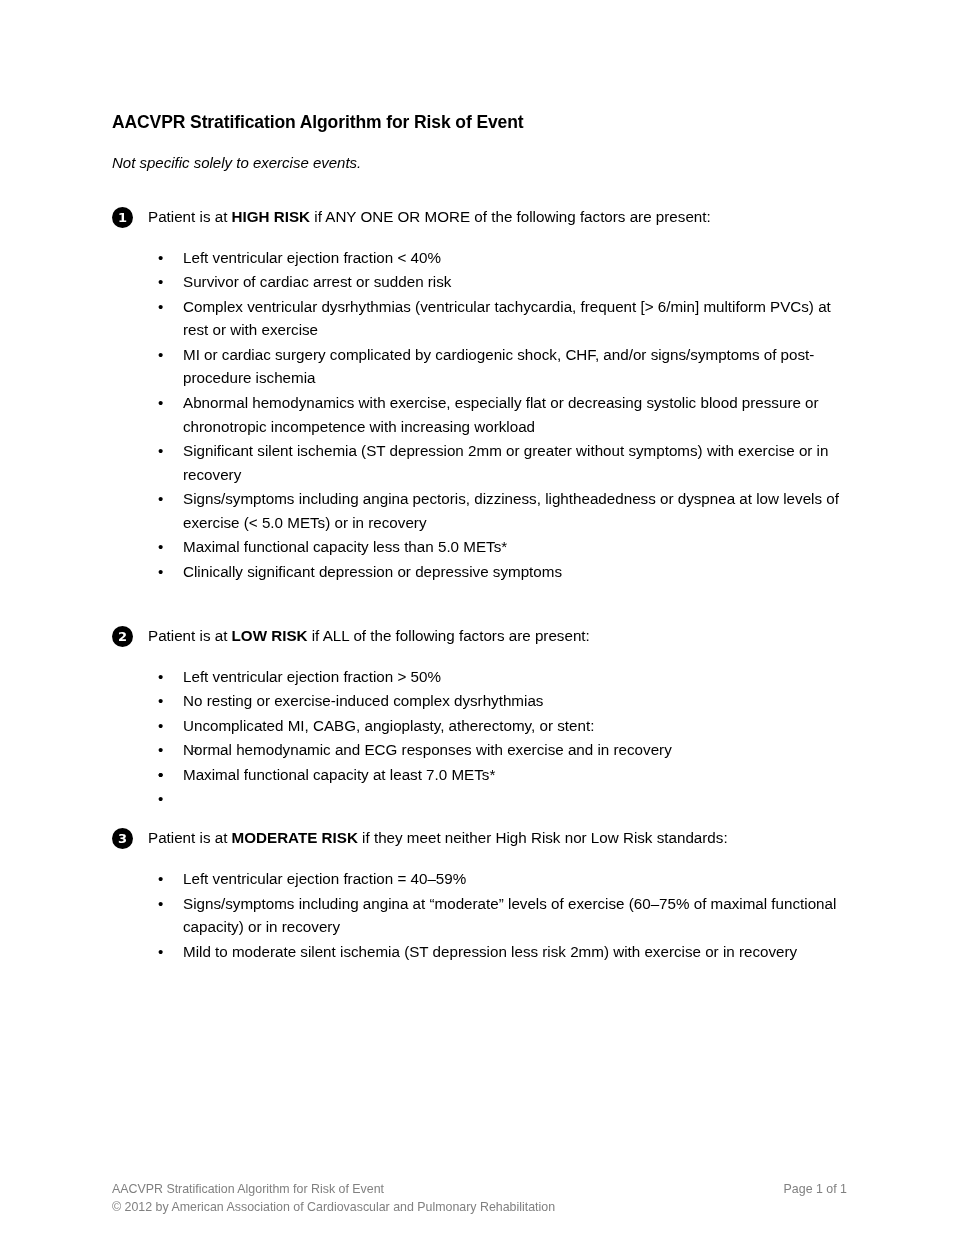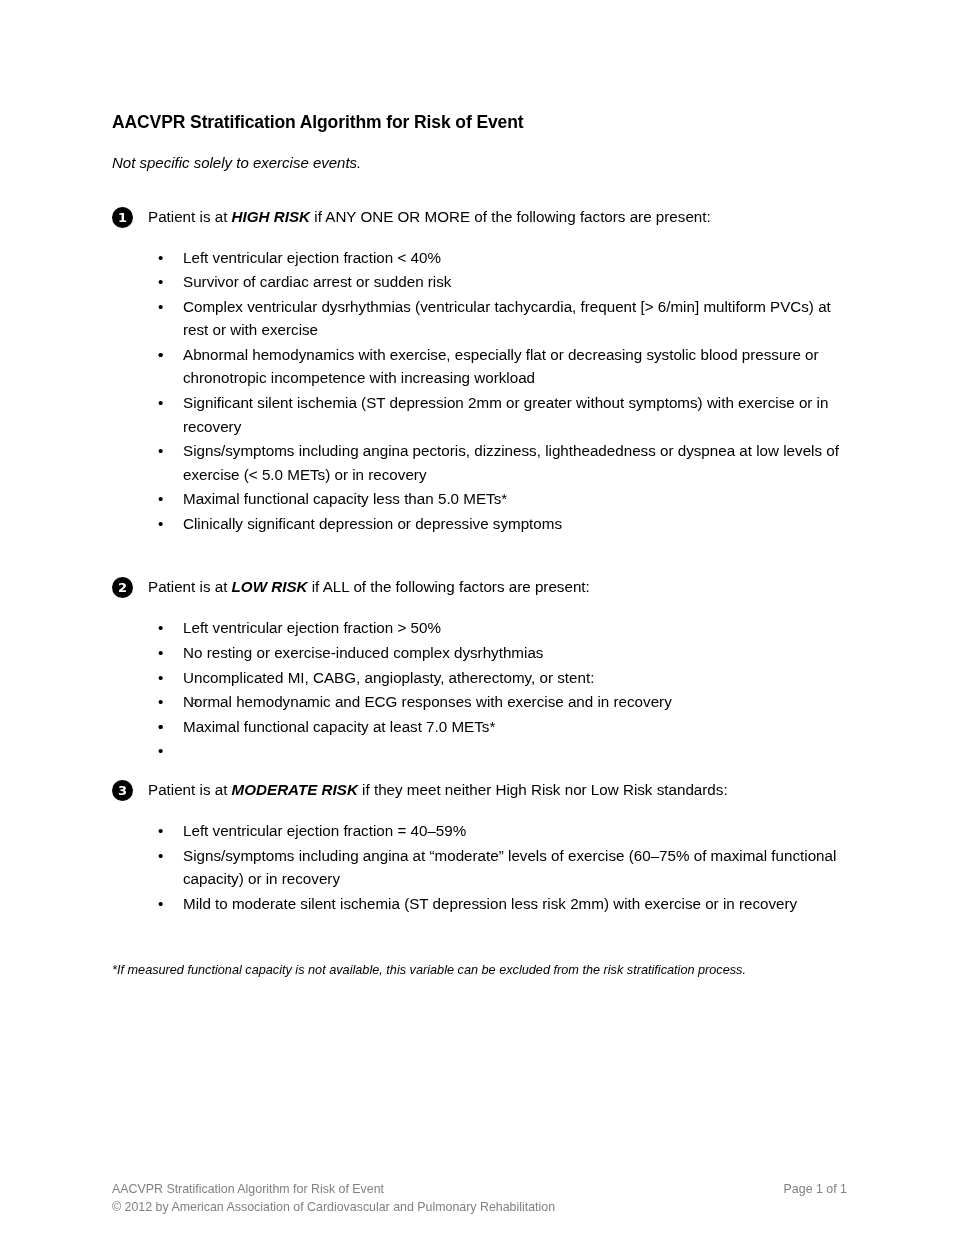--- a/index.html
+++ b/index.html
@@ -63,21 +63,21 @@
     border-radius: 50%;
     background: #000000;
     color: #ffffff;
     font-size: 13px;
     font-weight: bold;
     line-height: 21px;
     text-align: center;
     font-family: "DejaVu Sans", sans-serif;
   }
 
-  .section-head b { font-weight: bold; font-style: italic; }
+  .section-head b { font-weight: bold; }
 
   
   .bullets {
     margin-top: 17px;
     padding-left: 46px;
   }
 
   .bullet {
     position: relative;
     padding-left: 25px;
@@ -147,21 +147,21 @@
 
   <div class="section sec-1">
     <div class="section-head">
       <span class="num-badge">1</span>
       <span>Patient is at </span><b>HIGH RISK</b><span> if ANY ONE OR MORE of the following factors are present:</span>
     </div>
     <div class="bullets">
       <div class="bullet"><span class="marker">•</span><span>Left ventricular ejection fraction &lt; 40%</span></div>
       <div class="bullet"><span class="marker">•</span><span>Survivor of cardiac arrest or sudden risk</span></div>
       <div class="bullet"><span class="marker">•</span><span>Complex ventricular dysrhythmias (ventricular tachycardia, frequent [&gt; 6/min] multiform PVCs) at rest or with exercise</span></div>
-      <div class="bullet"><span class="marker">•</span></div>
+      <div class="bullet"><span class="marker">•</span><span>MI or cardiac surgery complicated by cardiogenic shock, CHF, and/or signs/symptoms of post-procedure ischemia</span></div>
       <div class="bullet"><span class="marker">•</span><span>Abnormal hemodynamics with exercise, especially flat or decreasing systolic blood pressure or chronotropic incompetence with increasing workload</span></div>
       <div class="bullet"><span class="marker">•</span><span>Significant silent ischemia (ST depression 2mm or greater without symptoms) with exercise or in recovery</span></div>
       <div class="bullet"><span class="marker">•</span><span>Signs/symptoms including angina pectoris, dizziness, lightheadedness or dyspnea at low levels of exercise (&lt; 5.0 METs) or in recovery</span></div>
       <div class="bullet"><span class="marker">•</span><span>Maximal functional capacity less than 5.0 METs*</span></div>
       <div class="bullet"><span class="marker">•</span><span>Clinically significant depression or depressive symptoms</span></div>
     </div>
   </div>
 
   <div class="section sec-2">
     <div class="section-head">
@@ -187,21 +187,20 @@
       <span class="num-badge">3</span>
       <span>Patient is at </span><b>MODERATE RISK</b><span> if they meet neither High Risk nor Low Risk standards:</span>
     </div>
     <div class="bullets">
       <div class="bullet"><span class="marker">•</span><span>Left ventricular ejection fraction = 40–59%</span></div>
       <div class="bullet"><span class="marker">•</span><span>Signs/symptoms including angina at “moderate” levels of exercise (60–75% of maximal functional capacity) or in recovery</span></div>
       <div class="bullet"><span class="marker">•</span><span>Mild to moderate silent ischemia (ST depression less risk 2mm) with exercise or in recovery</span></div>
     </div>
   </div>
 
-  <div class="footnote">*If measured functional capacity is not available, this variable can be excluded from the risk stratification process.</div>
 
 </div>
 
 <div class="footer">
   <div class="footer-row">
     <span>AACVPR Stratification Algorithm for Risk of Event</span>
     <span>Page 1 of 1</span>
   </div>
   <div>© 2012 by American Association of Cardiovascular and Pulmonary Rehabilitation</div>
 </div>

